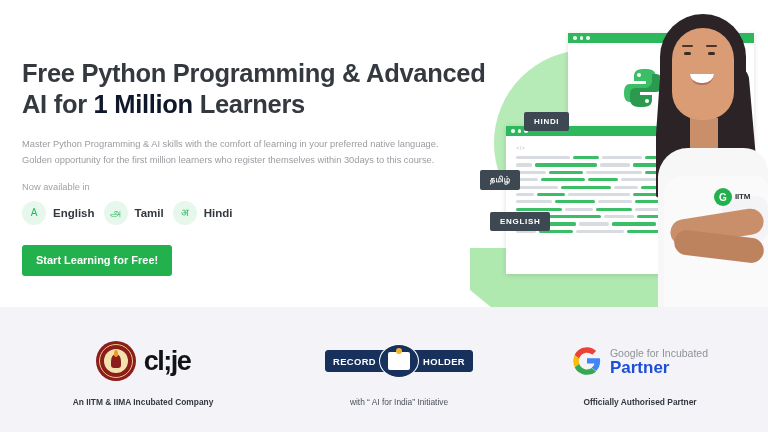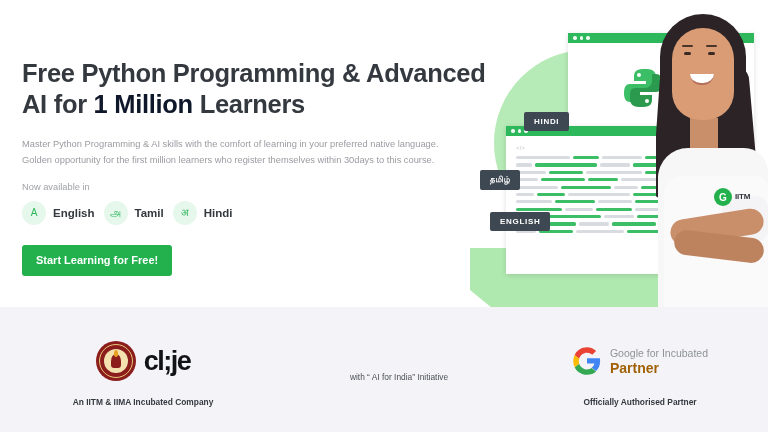--- a/index.html
+++ b/index.html
@@ -247,21 +247,21 @@
     display: flex; align-items: center; justify-content: center;
   }
   .gwr-medal-in { width: 22px; height: 18px; background: #ffffff; border-radius: 2px; position: relative; }
   .gwr-medal-in::before { content:""; position:absolute; left:8px; top:-4px; width:6px; height:6px; background:#f0b42a; border-radius:50%; }
 
   
   .g-wrap { display: flex; align-items: center; gap: 8px; }
   .g-logo { width: 30px; height: 30px; position: relative; }
   .g-logo svg { display: block; }
   .g-text-1 { font-size: 10.5px; color: #8e9298; line-height: 13px; }
-  .g-text-2 { font-size: 14px; color: #a16207; font-weight: bold; line-height: 16px; }
+  .g-text-2 { font-size: 17px; color: #1d4ed8; font-weight: bold; line-height: 16px; }
 </style>
 </head>
 <body>
 
 <div class="page">
 
   <section class="hero">
 
     <div class="hero-art">
       <div class="green-circle"></div>
@@ -428,20 +428,31 @@
             <span class="inner"></span>
           <span class="lamp"></span>
             <span class="flame"></span>
         </div>
         <div class="clje">cl;je</div>
       </div>
       <div class="fcap">An IITM &amp; IIMA Incubated Company</div>
     </div>
 
     <div class="fcol fcol-2">
+      <div class="flogos">
+        <div class="gwr">
+          <div class="gwr-bar">
+            <span>RECORD</span>
+            <span>HOLDER</span>
+          </div>
+          <div class="gwr-medal">
+            <span class="gwr-medal-in"></span>
+          </div>
+        </div>
+      </div>
       <div class="fcap light">with “ AI for India” Initiative</div>
     </div>
 
     <div class="fcol fcol-3">
       <div class="flogos">
         <div class="g-wrap">
           <span class="g-logo">
             <svg width="30" height="30" viewBox="0 0 48 48">
               <path fill="#4285F4" d="M45 24c0-1.6-.15-3.1-.4-4.6H24v8.7h11.8c-.5 2.7-2 5-4.3 6.5l7 5.4C42.6 36.3 45 30.6 45 24z"></path>
               <path fill="#34A853" d="M24 46c5.9 0 10.9-2 14.5-5.3l-7-5.4c-2 1.3-4.5 2.1-7.5 2.1-5.8 0-10.7-3.9-12.4-9.2l-7.3 5.6C7 40.3 14.9 46 24 46z"></path>

